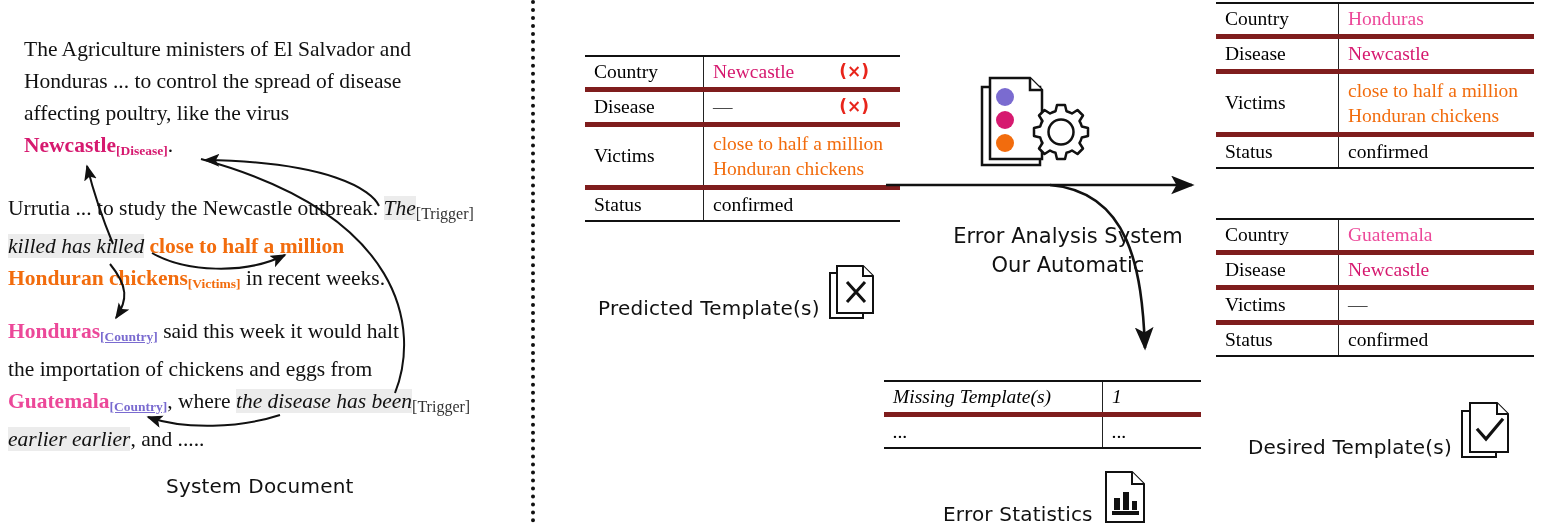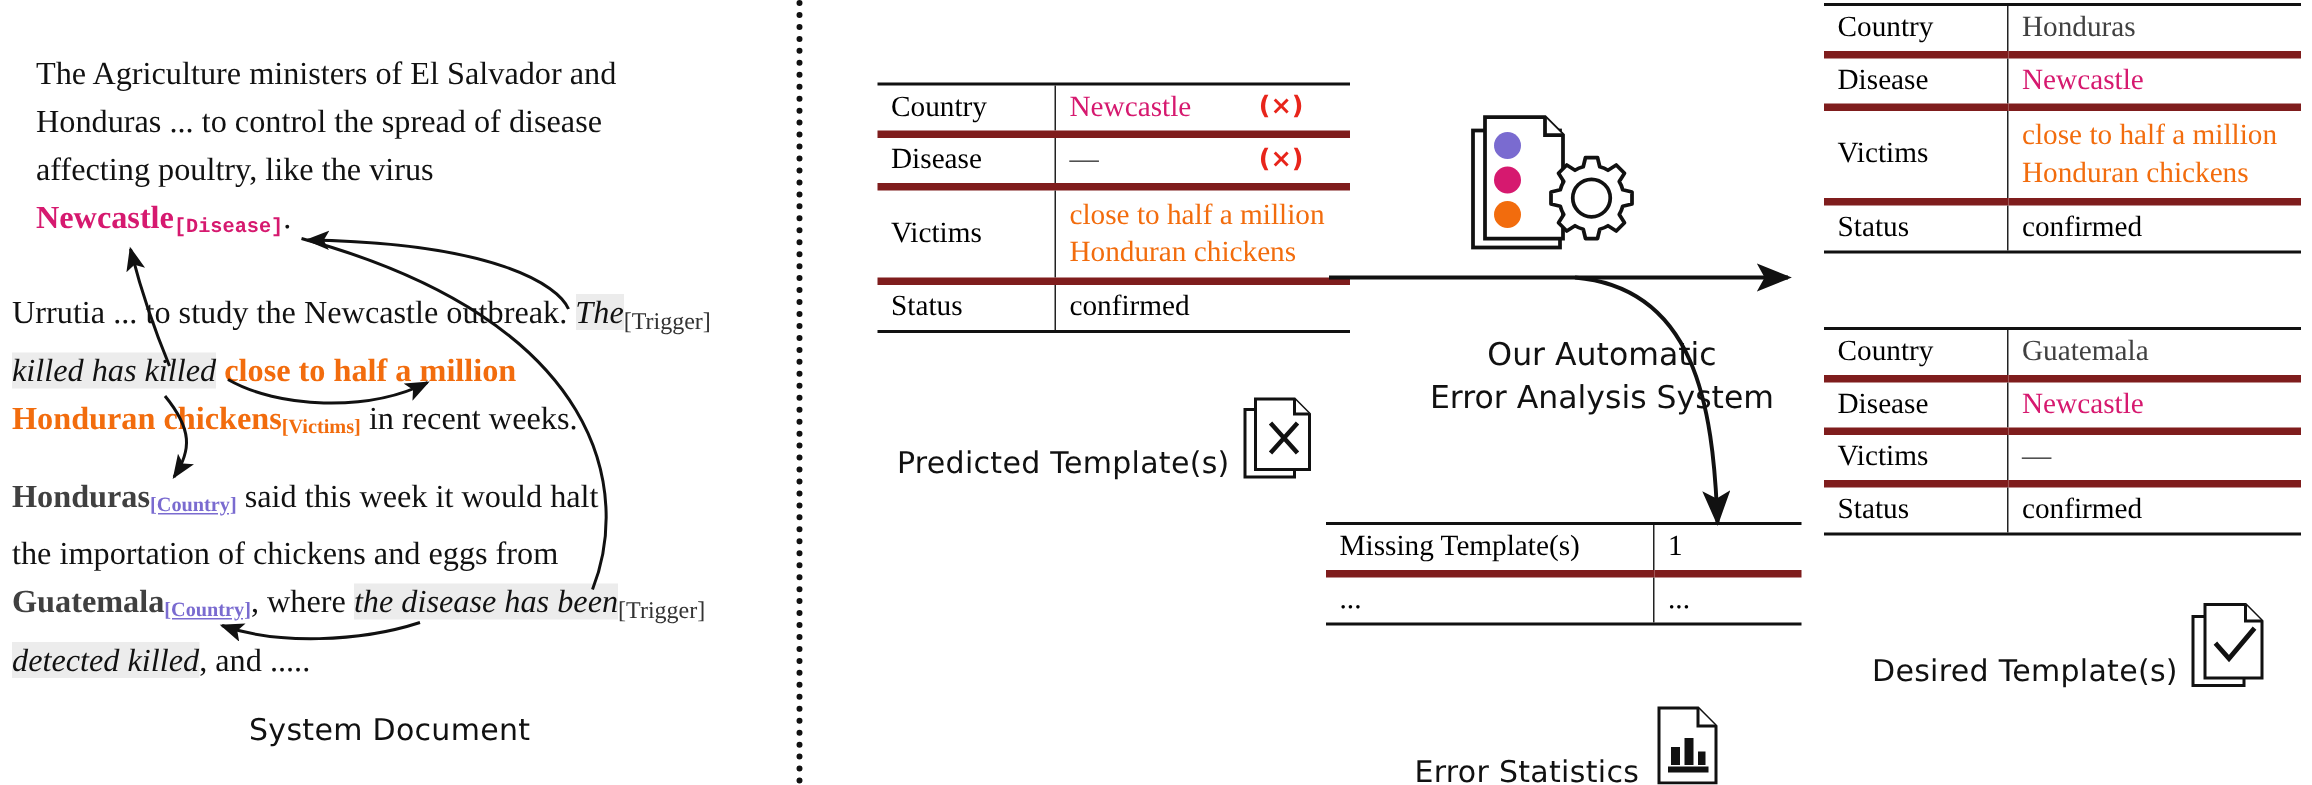--- a/index.html
+++ b/index.html
@@ -6,23 +6,23 @@
   body{width:1541px;height:523px;position:relative;overflow:hidden;
        font-family:"Liberation Serif", serif;color:#000;}
   .abs{position:absolute;}
   .para{font-family:"Liberation Serif", serif;font-size:21.5px;line-height:32px;color:#111;}
   .p1{position:absolute;left:24px;top:33px;width:500px;}
   .p2{position:absolute;left:8px;top:192px;width:520px;}
   .p3{position:absolute;left:8px;top:315px;width:500px;}
 
   .ent-dis{color:#D6196F;font-weight:bold;}
   .ent-vic{color:#F26C0D;font-weight:bold;}
-  .ent-cty{color:#404040;font-weight:bold;margin-top:24px;}
+  .ent-cty{color:#ec4899;font-weight:bold;margin-top:24px;}
   .sub{font-size:13.5px;font-weight:bold;vertical-align:-0.22em;letter-spacing:0;}
-  .sub.dis{color:#D6196F;font-family:Liberation Mono, monospace;}
+  .sub.dis{color:#D6196F;}
   .sub.vic{color:#F26C0D;}
   .sub.cty{color:#7A6BD0;text-decoration:underline;}
   .trig{font-style:italic;background:#ececec;}
   .trigtag{font-size:16px;font-style:normal;color:#333;vertical-align:-0.25em;}
 
   .caption{font-family:"DejaVu Sans", sans-serif;font-size:20px;color:#111;letter-spacing:.2px;}
 
   
   #divider{left:531px;top:0px;width:0px;height:523px;
      border-left:4px dotted #111;}
@@ -36,21 +36,21 @@
   .tbl .toprule td{border-top:none;}
   .tbl-wrap{border-top:2px solid #111;border-bottom:2px solid #111;}
 
   .xmark{color:#E8251B;font-weight:bold;font-family:"DejaVu Sans", sans-serif;font-size:17px;}
   .dash{color:#444;}
 
   
   #tblPred{left:585px;top:55px;width:315px;}
   #tblDes1{left:1216px;top:2px;width:318px;}
   #tblDes2{left:1216px;top:218px;width:318px;}
-  #tblStats{left:884px;top:348px;width:317px;}
+  #tblStats{left:884px;top:380px;width:317px;font-style:italic;}
 
   #capPred{left:598px;top:264px;}
   #capStats{left:943px;top:470px;}
   #capDes{left:1248px;top:401px;}
   #capInput{left:166px;top:474px;}
 
   .caprow{display:flex;align-items:flex-end;gap:9px;}
 
   #sysLabel{left:953px;top:222px;width:230px;text-align:center;
      font-family:"DejaVu Sans", sans-serif;font-size:21px;line-height:29px;color:#111;}
@@ -70,21 +70,21 @@
 <div class="abs para p2" style="width:520px;">
   <span>Urrutia ... to study the Newcastle outbreak. </span><span class="trig">The</span><span class="trigtag">[Trigger]</span><br>
   <span class="trig">killed has killed</span> <span class="ent-vic">close to half a million</span><br>
   <span class="ent-vic">Honduran chickens</span><span class="sub vic">[Victims]</span><span> in recent weeks.</span>
 </div>
 
 <div class="abs para p3" style="width:520px;">
   <span class="ent-cty">Honduras</span><span class="sub cty">[Country]</span><span> said this week it would halt</span><br>
   <span>the importation of chickens and eggs from</span><br>
   <span class="ent-cty">Guatemala</span><span class="sub cty">[Country]</span><span>, where </span><span class="trig">the disease has been</span><span class="trigtag">[Trigger]</span><br>
-  <span class="trig">detected killed</span><span>, and .....</span>
+  <span class="trig">earlier earlier</span><span>, and .....</span>
 </div>
 
 <svg class="abs" style="left:0;top:0;width:531px;height:523px;pointer-events:none;">
   <defs>
     <marker id="ah" markerWidth="9" markerHeight="9" refX="7.2" refY="3.2" orient="auto">
       <path d="M0,0 L8,3.2 L0,6.4 L1.8,3.2 Z" fill="#111"></path>
     </marker>
   </defs>
 
   <path d="M379,206 C372,190 330,162 205,160" fill="none" stroke="#111" stroke-width="2" marker-end="url(#ah)"></path>
@@ -171,22 +171,22 @@
   <defs>
     <marker id="ah2" markerWidth="10" markerHeight="10" refX="8" refY="3.6" orient="auto">
       <path d="M0,0 L9,3.6 L0,7.2 L2,3.6 Z" fill="#111"></path>
     </marker>
   </defs>
   <line x1="6" y1="35" x2="312" y2="35" stroke="#111" stroke-width="2.6" marker-end="url(#ah2)"></line>
   <path d="M170,35 C250,42 262,120 265,198" fill="none" stroke="#111" stroke-width="2.6" marker-end="url(#ah2)"></path>
 </svg>
 
 <div class="abs" id="sysLabel">
+  <div>Error Analysis System</div>
   <div>Our Automatic</div>
-  <div>Error Analysis System</div>
 </div>
 
 <div class="abs" id="tblStats">
   <div class="tbl-wrap">
     <table class="tbl" style="width:100%;">
       <tbody>
         <tr class="toprule">
           <td class="lab" style="width:200px;">Missing Template(s)</td>
           <td class="val">1</td>
         </tr>

